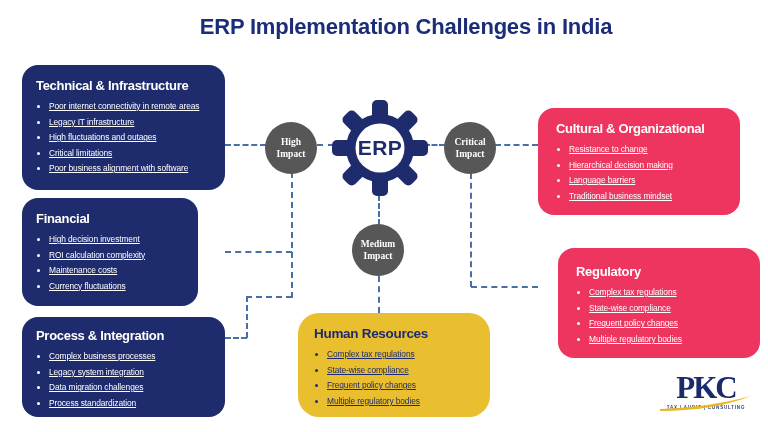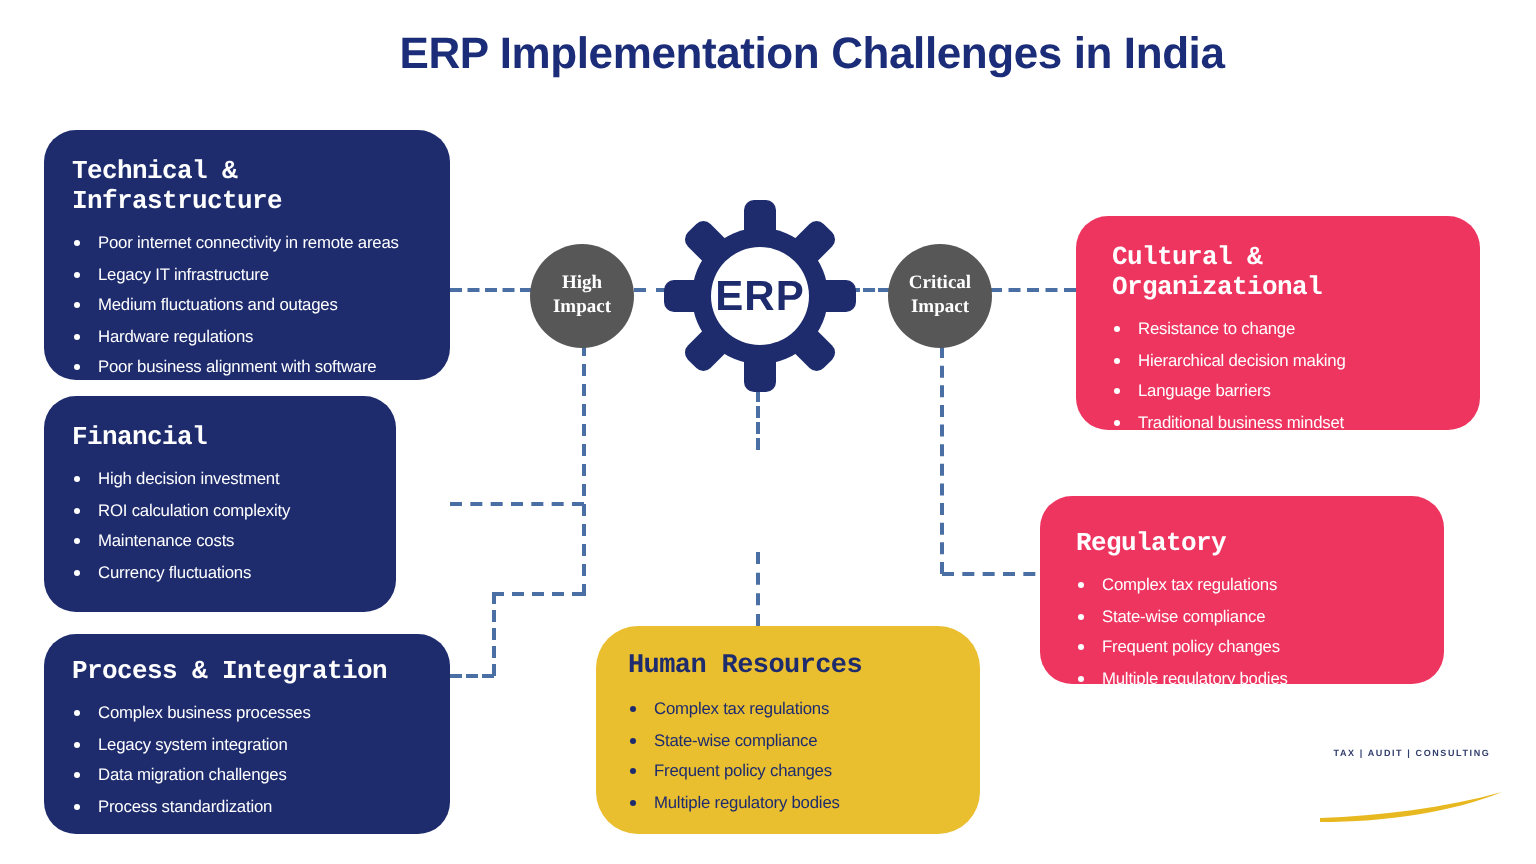--- a/index.html
+++ b/index.html
@@ -8,31 +8,31 @@
     font-family:"Liberation Sans",sans-serif;overflow:hidden;padding-left:44px;
   }
   
   .page-title{
     position:absolute;top:14px;left:0;right:0;margin:0;
     text-align:center;font-size:22px;font-weight:bold;color:#1b2d78;
     letter-spacing:-0.2px;
   }
   
   .box{position:absolute;border-radius:16px;padding:11px 8px 6px 14px;box-sizing:border-box;}
-  .box h2{margin:2px 0 6px 0;font-size:13px;font-weight:bold;letter-spacing:-0.3px;font-family:Liberation Mono, monospace;}
+  .box h2{margin:2px 0 6px 0;font-size:13px;font-weight:bold;letter-spacing:-0.3px;}
   .box ul{margin:0;padding-left:13px;overflow:hidden;}
-  .box li{font-size:8.4px;line-height:1.85;white-space:nowrap;letter-spacing:-0.1px;}
+  .box li{font-size:8.4px;line-height:1.85;white-space:nowrap;letter-spacing:-0.1px;text-decoration:underline;}
   .navy{background:#1e2c6e;color:#ffffff;}
   .pink{background:#ee3560;color:#ffffff;}
   .yellow{background:#e9be2f;color:#1e2c6e;}
   #box-technical{left:22px;top:65px;width:203px;height:125px;}
   #box-financial{left:22px;top:198px;width:176px;height:108px;}
   #box-process{left:22px;top:317px;width:203px;height:100px;padding-top:9px;}
   #box-cultural{left:538px;top:108px;width:202px;height:107px;padding-left:18px;}
-  #box-regulatory{left:520px;top:248px;width:202px;height:94px;padding-left:18px;padding-top:14px;}
+  #box-regulatory{left:558px;top:248px;width:202px;height:110px;padding-left:18px;padding-top:14px;}
   #box-hr{left:298px;top:313px;width:192px;height:104px;padding-left:16px;border-radius:21px;}
   #box-hr h2{color:#1e2c6e;font-size:13.5px;}
   #box-hr li{color:#1e2c6e;}
   
   .dash{position:absolute;}
   .dash.h{border-top:2px dashed #4a6fa5;height:0;}
   .dash.v{border-left:2px dashed #4a6fa5;width:0;}
   #c1{left:225px;top:144px;width:41px;}
   #c2{left:317px;top:144px;width:17px;}
   #c3{left:424px;top:144px;width:21px;}
@@ -93,22 +93,22 @@
   <div class="dash v" id="c10"></div>
   <div class="dash v" id="c11"></div>
   <div class="dash v" id="c12"></div>
   <div class="dash h" id="c13"></div>
 
   <section class="box navy" id="box-technical">
     <h2>Technical &amp; Infrastructure</h2>
     <ul>
         <li>Poor internet connectivity in remote areas</li>
         <li>Legacy IT infrastructure</li>
-        <li>Medium fluctuations and outages</li>
-        <li>Hardware regulations</li>
+        <li>High fluctuations and outages</li>
+        <li>Critical limitations</li>
         <li>Poor business alignment with software</li>
       </ul>
   </section>
 
   <section class="box navy" id="box-financial">
     <h2>Financial</h2>
     <ul>
         <li>High decision investment</li>
         <li>ROI calculation complexity</li>
         <li>Maintenance costs</li>
@@ -171,21 +171,25 @@
     </g>
     <text x="48" y="55" text-anchor="middle">ERP</text>
   </svg>
 
   <div class="badge" id="badge-high">
     <span>High Impact</span>
   </div>
   <div class="badge" id="badge-critical">
     <span>Critical Impact</span>
   </div>
+  <div class="badge" id="badge-medium">
+    <span>Medium Impact</span>
+  </div>
 
   <div id="logo">
+    <div class="logo-text">PKC</div>
     <svg class="logo-swoosh" viewBox="0 0 92 16">
       <path d="M0,13 C30,12 62,8 91,0 C66,10 34,15 0,15 Z" fill="#e8b820"></path>
     </svg>
     <div class="logo-tagline">TAX | AUDIT | CONSULTING</div>
   </div>
 
 </div>
 
 </body></html>

